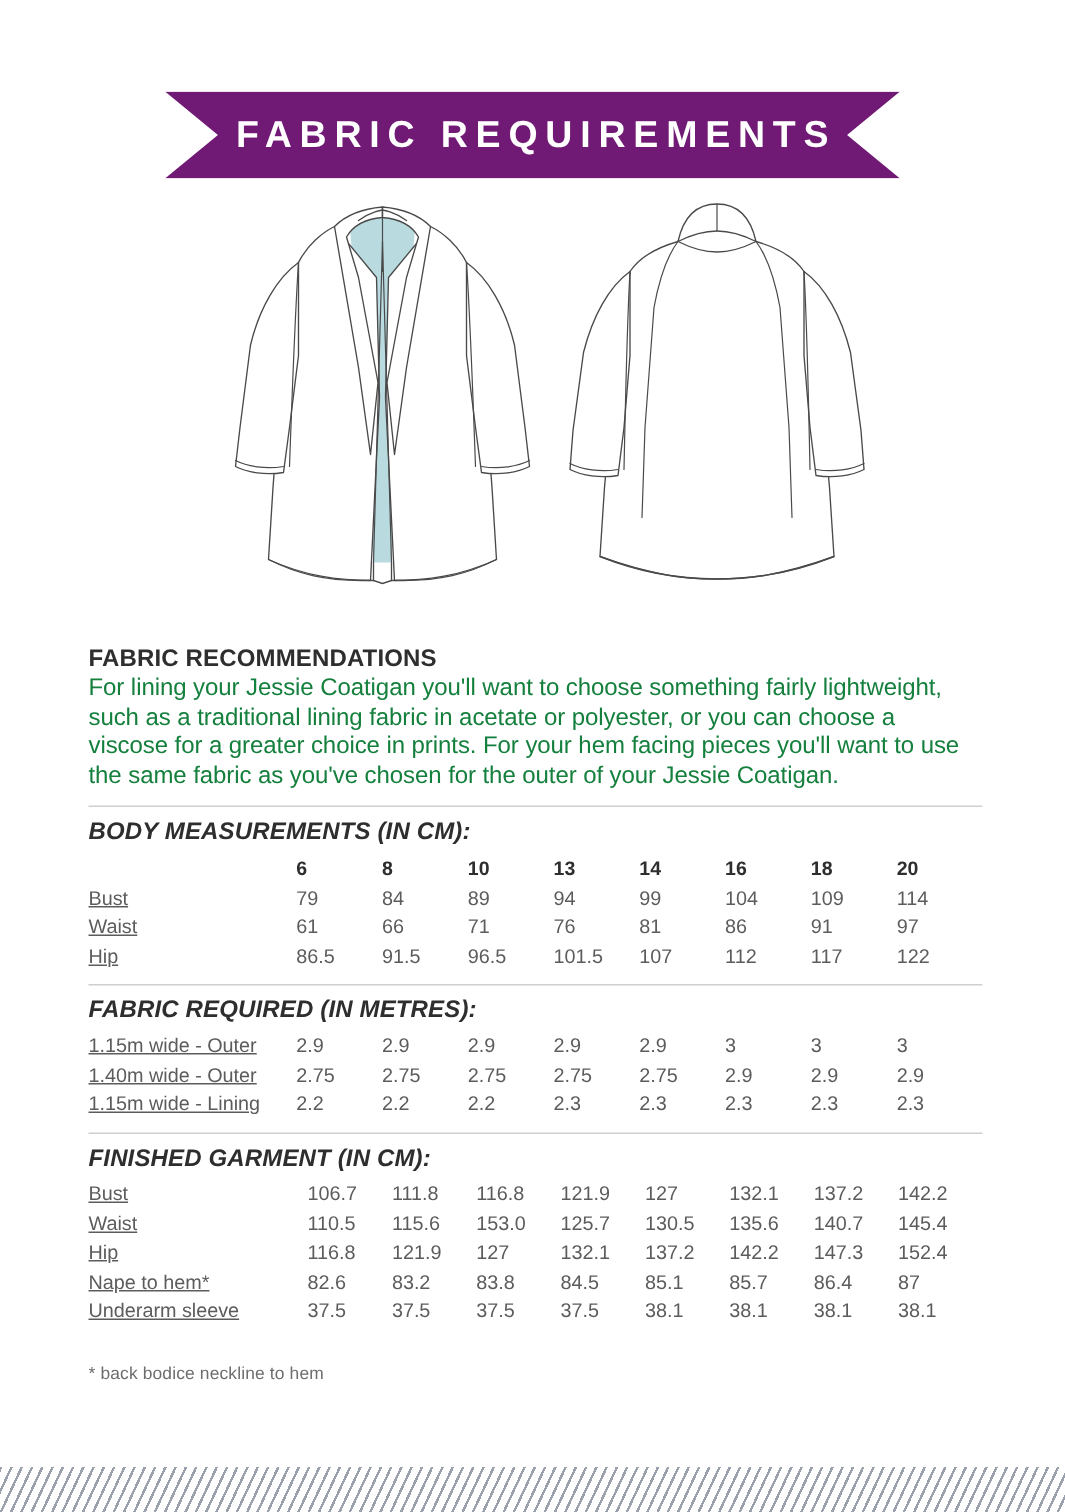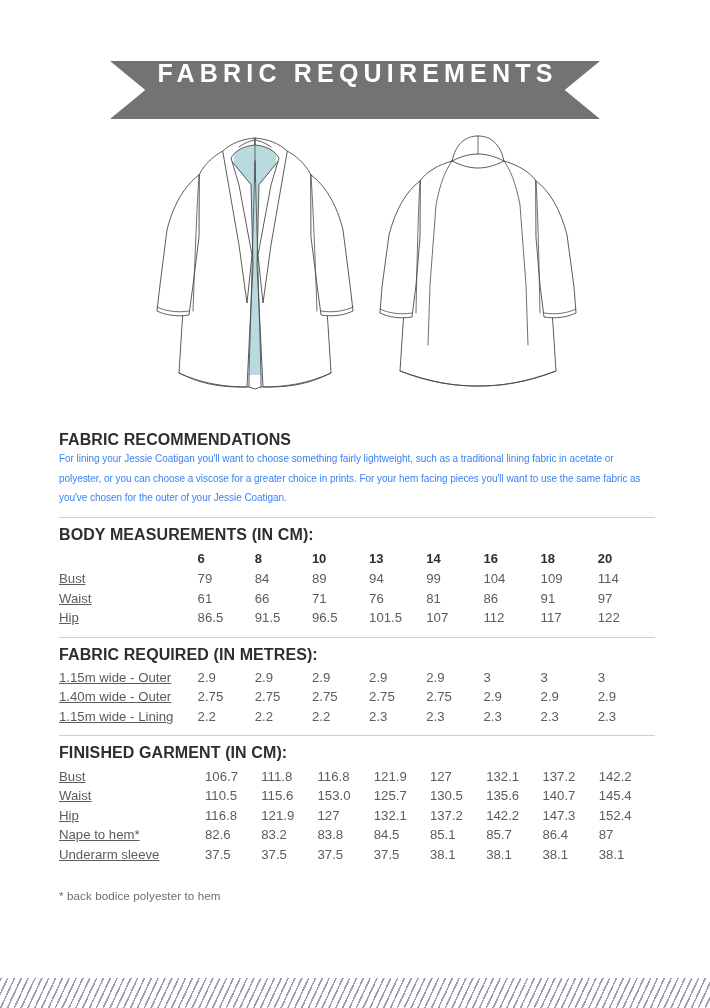--- a/index.html
+++ b/index.html
@@ -8,24 +8,24 @@
     width:710px; height:1008px; position:relative; overflow:hidden;
     font-family:"Liberation Sans", sans-serif;
     color:#4a4a4a;
     -webkit-font-smoothing:antialiased;
   }
 
   
   .banner-wrap { position:absolute; left:0; top:61px; width:710px; height:58px; }
   .banner {
     position:absolute; left:110px; top:0; width:490px; height:58px;
-    background:#737373;
+    background:#701a75;
     -webkit-clip-path: polygon(0 0, 100% 0, 100% 100%, 0 100%, 7.2% 50%);
     clip-path: polygon(0% 0%, 100% 0%, 92.8% 50%, 100% 100%, 0% 100%, 7.2% 50%);
-    display:flex; align-items:flex-start; justify-content:center;
+    display:flex; align-items:center; justify-content:center;
   }
   .banner-title {
     color:#ffffff;
     font-size:25px;
     font-weight:bold;
     letter-spacing:5.2px;
     line-height:1;
     padding-left:5px;
     white-space:nowrap;
   }
@@ -46,31 +46,31 @@
     font-size:16px;
     font-weight:bold;
     letter-spacing:0.1px;
     margin:0;
     line-height:1.2;
   }
 
   .intro-head { margin-bottom:4px; }
 
   p.intro {
-    font-size:10px;
+    font-size:16px;
     line-height:19.6px;
-    color:#3b82f6;
+    color:#15803d;
     letter-spacing:-0.05px;
     width:585px;
   }
 
   
   .block { margin-top:9px; }
   .block .rule { margin-bottom:7px; }
-  .block h2 { margin-bottom:4px; }
+  .block h2 { margin-bottom:4px;font-style:italic; }
 
   table.spec { border-collapse:collapse; width:100%; table-layout:fixed; }
   table.spec td, table.spec th {
     text-align:left; padding:0; font-weight:normal;
     font-size:13.2px; line-height:19.5px; color:#5c5c5c;
     white-space:nowrap; vertical-align:baseline;
   }
   table.spec th.size-th {
     font-weight:bold; color:#2e2e2e; font-size:13px; line-height:21px;
   }
@@ -381,16 +381,16 @@
             <td>37.5</td>
             <td>38.1</td>
             <td>38.1</td>
             <td>38.1</td>
             <td>38.1</td>
           </tr>
         </tbody>
     </table>
   </section>
 
-  <div class="foot">* back bodice polyester to hem</div>
+  <div class="foot">* back bodice neckline to hem</div>
 </div>
 
 <div class="stripes"></div>
 
 </body></html>

